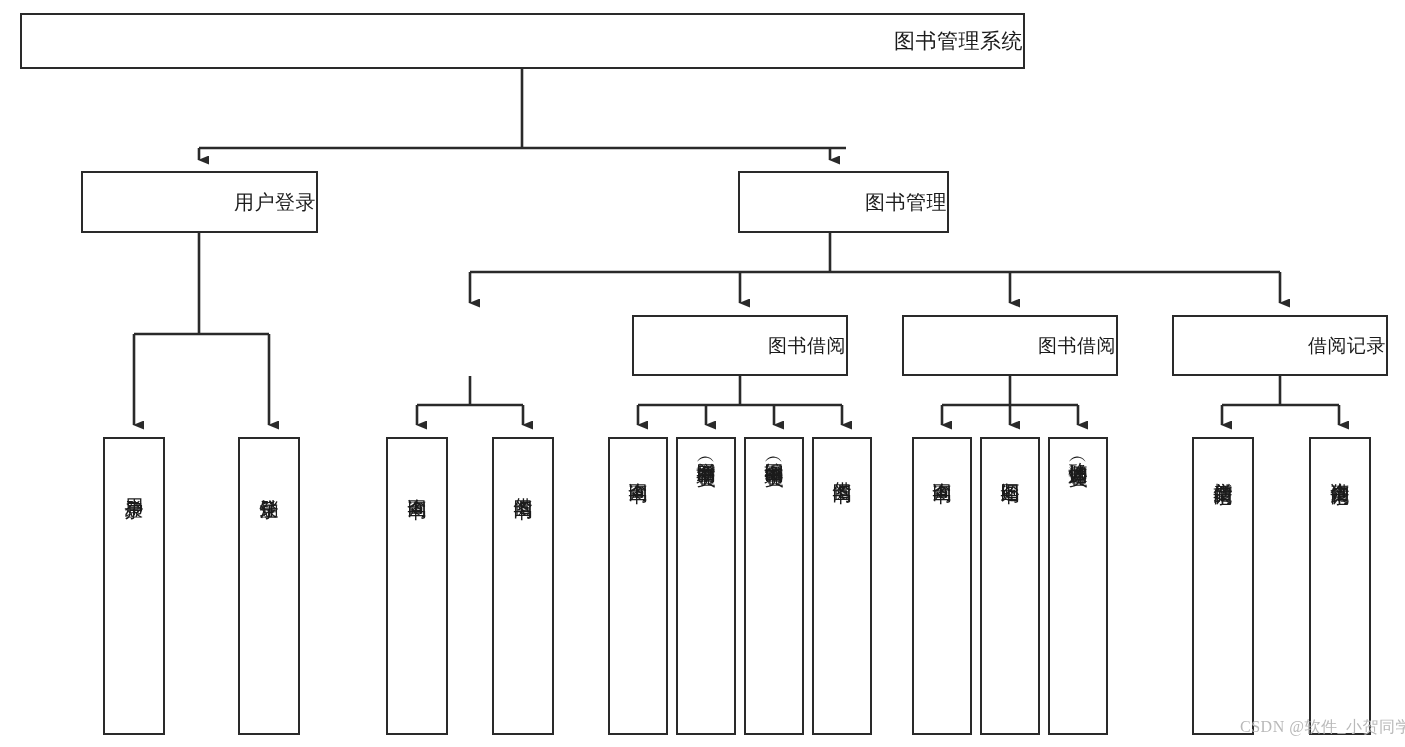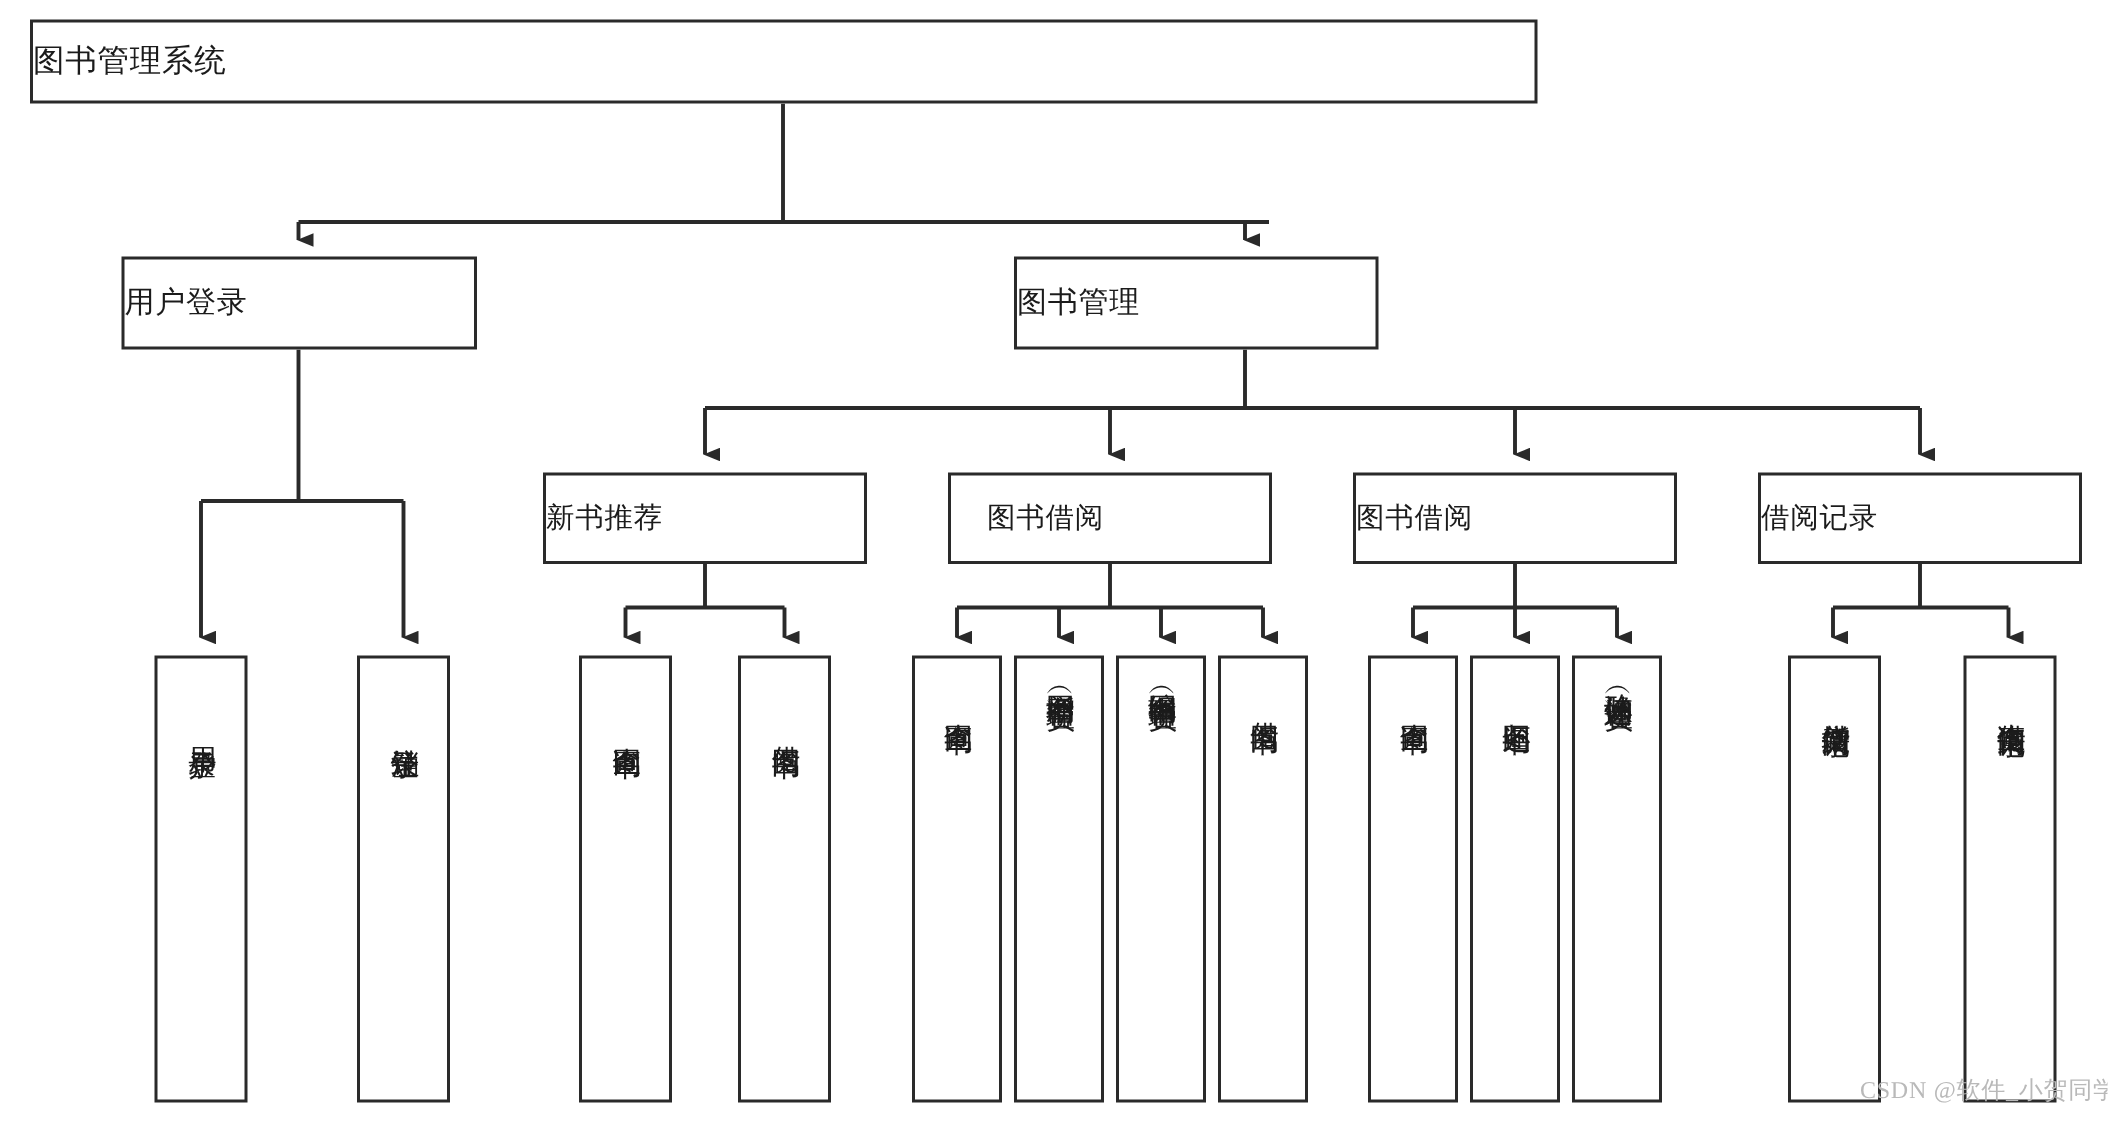--- a/index.html
+++ b/index.html
@@ -28,21 +28,21 @@
     height: 747px;
     display: block;
   }
   .node-box {
     position: absolute;
     box-sizing: border-box;
     background: #ffffff;
     border: 2px solid #2a2a2a;
     display: flex;
     align-items: center;
-    justify-content: flex-start;
+    justify-content: flex-end;
     overflow: hidden;
   }
   .node-label {
     color: #1b1b1b;
     text-align: center;
     line-height: 1.12;
     white-space: nowrap;
     letter-spacing: 0.5px;
   }
   .node-root > .node-label { font-size: 21px; }
@@ -146,27 +146,24 @@
     </g>
   </svg>
 
   <div class="node-box node-root" style="left:20px; top:13px; width:1005px; height:56px;">
     <span class="node-label">图书管理系统</span>
   </div>
 
   <div class="node-box node-l2" style="left:81px; top:171px; width:237px; height:62px;">
     <span class="node-label">用户登录</span>
   </div>
-  <div class="node-box node-l2" style="left:676px; top:171px; width:243px; height:62px;">
+  <div class="node-box node-l2" style="left:738px; top:171px; width:211px; height:62px;">
     <span class="node-label">图书管理</span>
   </div>
 
-  <div class="node-box node-l3" style="left:362px; top:315px; width:216px; height:61px;">
-    <span class="node-label">新书推荐</span>
-  </div>
   <div class="node-box node-l3" style="left:632px; top:315px; width:216px; height:61px;padding-left:24px;">
     <span class="node-label">图书借阅</span>
   </div>
   <div class="node-box node-l3" style="left:902px; top:315px; width:216px; height:61px;">
     <span class="node-label">图书借阅</span>
   </div>
   <div class="node-box node-l3" style="left:1172px; top:315px; width:216px; height:61px;">
     <span class="node-label">借阅记录</span>
   </div>
 

